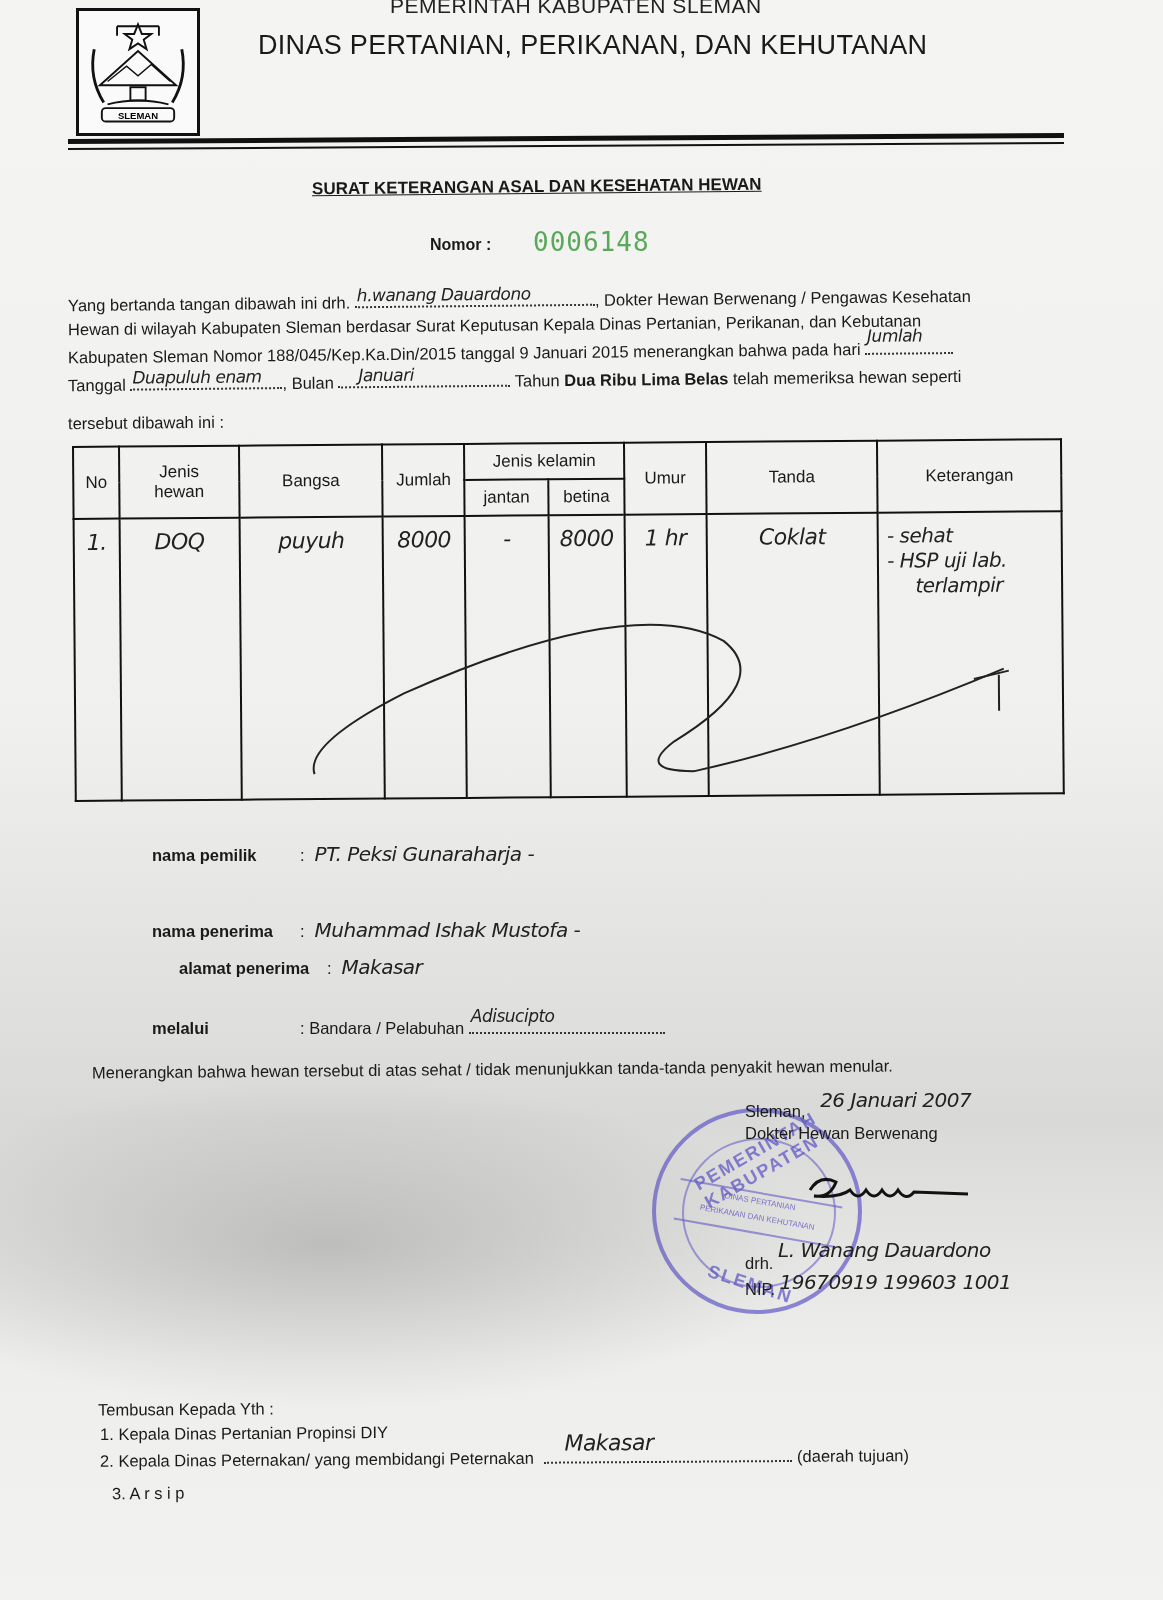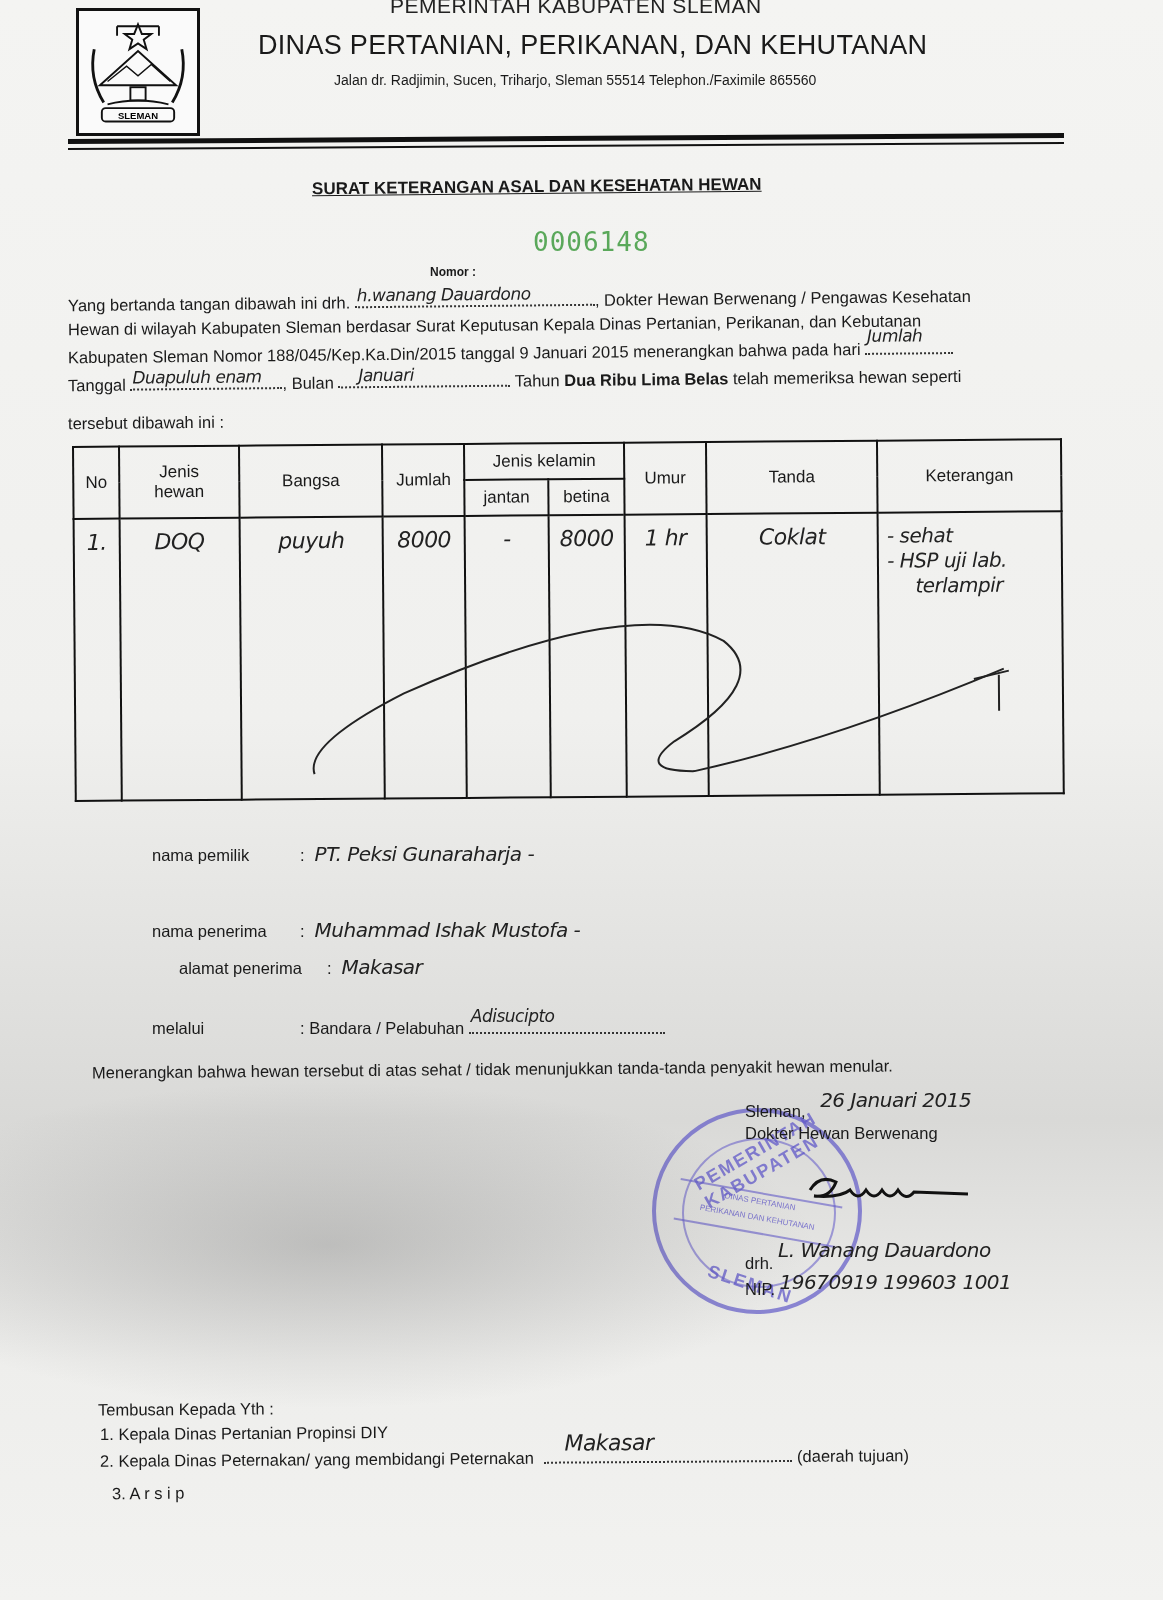--- a/index.html
+++ b/index.html
@@ -11,37 +11,37 @@
   
   .logo{position:absolute;left:76px;top:8px;width:124px;height:128px;border:3px solid #111;box-sizing:border-box;background:#fafafa;}
   .logo svg{width:100%;height:100%;}
   .gov{position:absolute;left:390px;top:-6px;font-size:21px;letter-spacing:0.5px;color:#222;}
   .dinas{position:absolute;left:258px;top:30px;font-size:27px;letter-spacing:0.3px;}
   .addr{position:absolute;left:334px;top:72px;font-size:14px;}
   .web{position:absolute;left:330px;top:92px;font-size:14px;}
   .rule1{position:absolute;left:68px;top:136px;width:996px;height:5px;background:#111;transform:rotate(-0.35deg);}
   .rule2{position:absolute;left:68px;top:145px;width:996px;height:2px;background:#111;transform:rotate(-0.35deg);}
   .title{position:absolute;left:312px;top:177px;font-size:17px;font-weight:bold;text-decoration:underline;transform:rotate(-0.6deg);}
-  .nomor-label{position:absolute;left:430px;top:236px;font-size:12px;font-weight:bold;margin-top:29px;}
+  .nomor-label{position:absolute;left:430px;top:236px;font-size:16px;font-weight:bold;}
   .nomor-val{position:absolute;left:533px;top:227px;font-size:26px;color:#5aa85a;font-family:"DejaVu Sans Mono",monospace;letter-spacing:1px;}
   .para{position:absolute;left:68px;width:1010px;font-size:16.5px;line-height:1;transform:rotate(-0.6deg);white-space:nowrap;}
   .fill{display:inline-block;border-bottom:2px dotted #333;position:relative;height:14px;vertical-align:baseline;}
   .fill span{position:absolute;left:2px;bottom:2px;font-size:17px;}
   b{font-weight:bold;}
   
   .tbl{position:absolute;left:72px;top:446px;width:990px;height:356px;transform:rotate(-0.45deg);transform-origin:left top;}
   table{border-collapse:collapse;width:100%;height:100%;}
   td,th{border:2px solid #111;font-weight:normal;font-size:17px;text-align:center;vertical-align:middle;}
   th{height:32px;}
   td{vertical-align:top;padding-top:10px;font-size:22px;}
   .ket{text-align:left;font-size:20px;line-height:1.25;padding-left:8px;}
   .scrawl{position:absolute;left:0;top:0;width:100%;height:100%;pointer-events:none;}
   
   .info{position:absolute;left:152px;font-size:16.5px;}
-  .info .lbl{display:inline-block;width:148px;}
+  .info .lbl{display:inline-block;width:148px;font-weight:bold;}
   .info .val{font-size:20px;margin-left:10px;}
   .statement{position:absolute;left:92px;top:1060px;font-size:16.5px;transform:rotate(-0.5deg);}
   
   .sig{position:absolute;left:745px;font-size:16.5px;}
   .stamp{position:absolute;left:652px;top:1108px;width:210px;height:206px;border:4px solid rgba(96,88,200,.7);border-radius:50%;box-sizing:border-box;}
   .stamp .inner{position:absolute;left:26px;top:26px;width:150px;height:146px;border:2px solid rgba(96,88,200,.55);border-radius:50%;}
   .stamp .band{position:absolute;left:20px;top:80px;width:164px;height:38px;border-top:2px solid rgba(96,88,200,.6);border-bottom:2px solid rgba(96,88,200,.6);font-size:8px;color:rgba(96,88,200,.8);text-align:center;line-height:16px;transform:rotate(10deg);}
   .stamp .ring{position:absolute;font-size:18px;color:rgba(96,88,200,.75);font-weight:bold;letter-spacing:2px;}
   
   .cc{position:absolute;left:98px;font-size:16.5px;transform:rotate(-0.4deg);}
@@ -59,21 +59,20 @@
       <path d="M30,74 L50,58 L62,68 L76,56 L96,74" fill="none" stroke="#111" stroke-width="1.5"></path>
       <path d="M16,40 Q10,70 26,96 M108,40 Q114,70 98,96" fill="none" stroke="#111" stroke-width="3"></path>
       <rect x="54" y="80" width="16" height="14" fill="none" stroke="#111" stroke-width="2"></rect>
       <path d="M30,98 Q62,90 94,98" fill="none" stroke="#111" stroke-width="2"></path>
       <rect x="24" y="102" width="76" height="14" rx="4" fill="none" stroke="#111" stroke-width="2"></rect>
       <text x="62" y="113" font-size="10" text-anchor="middle" font-weight="bold" font-family="Liberation Sans, sans-serif">SLEMAN</text>
     </svg>
   </div>
   <div class="gov">PEMERINTAH KABUPATEN SLEMAN</div>
   <div class="dinas">DINAS PERTANIAN, PERIKANAN, DAN KEHUTANAN</div>
-  <div class="addr">Jalan dr. Radjimin, Sucen, Triharjo, Sleman 55514 Telephon./Faximile 865560</div>
   <div class="rule1"></div>
   <div class="rule2"></div>
 
   <div class="title">SURAT KETERANGAN ASAL DAN KESEHATAN HEWAN</div>
   <div class="nomor-label">Nomor :</div>
   <div class="nomor-val">0006148</div>
 
   <div class="para" style="top:290px;">
     <span>Yang   bertanda tangan dibawah ini drh.</span>
     <span class="fill" style="width:240px;"><span class="hand">h.wanang Dauardono</span></span><span>, Dokter Hewan Berwenang / Pengawas Kesehatan</span>
@@ -165,21 +164,21 @@
     <div class="ring" style="left:34px;top:20px;transform:rotate(-30deg);">PEMERINTAH KABUPATEN</div>
     <div class="ring" style="left:50px;top:162px;transform:rotate(18deg);">SLEMAN</div>
     <div class="band">
       <div>DINAS PERTANIAN</div>
       <div>PERIKANAN DAN KEHUTANAN</div>
     </div>
   </div>
 
   <div class="sig" style="top:1098px;">
     <span>Sleman,</span>
-    <span class="hand" style="font-size:20px;margin-left:10px;position:relative;top:-10px;">26 Januari 2015</span>
+    <span class="hand" style="font-size:20px;margin-left:10px;position:relative;top:-10px;">26 Januari 2007</span>
   </div>
   <div class="sig" style="top:1124px;">Dokter Hewan Berwenang</div>
   <svg style="position:absolute;left:800px;top:1172px;width:175px;height:40px;" viewBox="0 0 175 40">
     <path d="M10,18 Q20,2 36,10 Q30,26 14,24 Q40,26 50,18 Q58,30 66,18 Q74,30 82,18 Q90,30 98,18 Q106,30 114,20 L168,22" fill="none" stroke="#111" stroke-width="3"></path>
   </svg>
   <div class="sig" style="top:1250px;">
     <span>drh.</span>
     <span class="hand" style="font-size:20px;position:relative;top:-12px;">L. Wanang Dauardono</span>
   </div>
   <div class="sig" style="top:1276px;">

